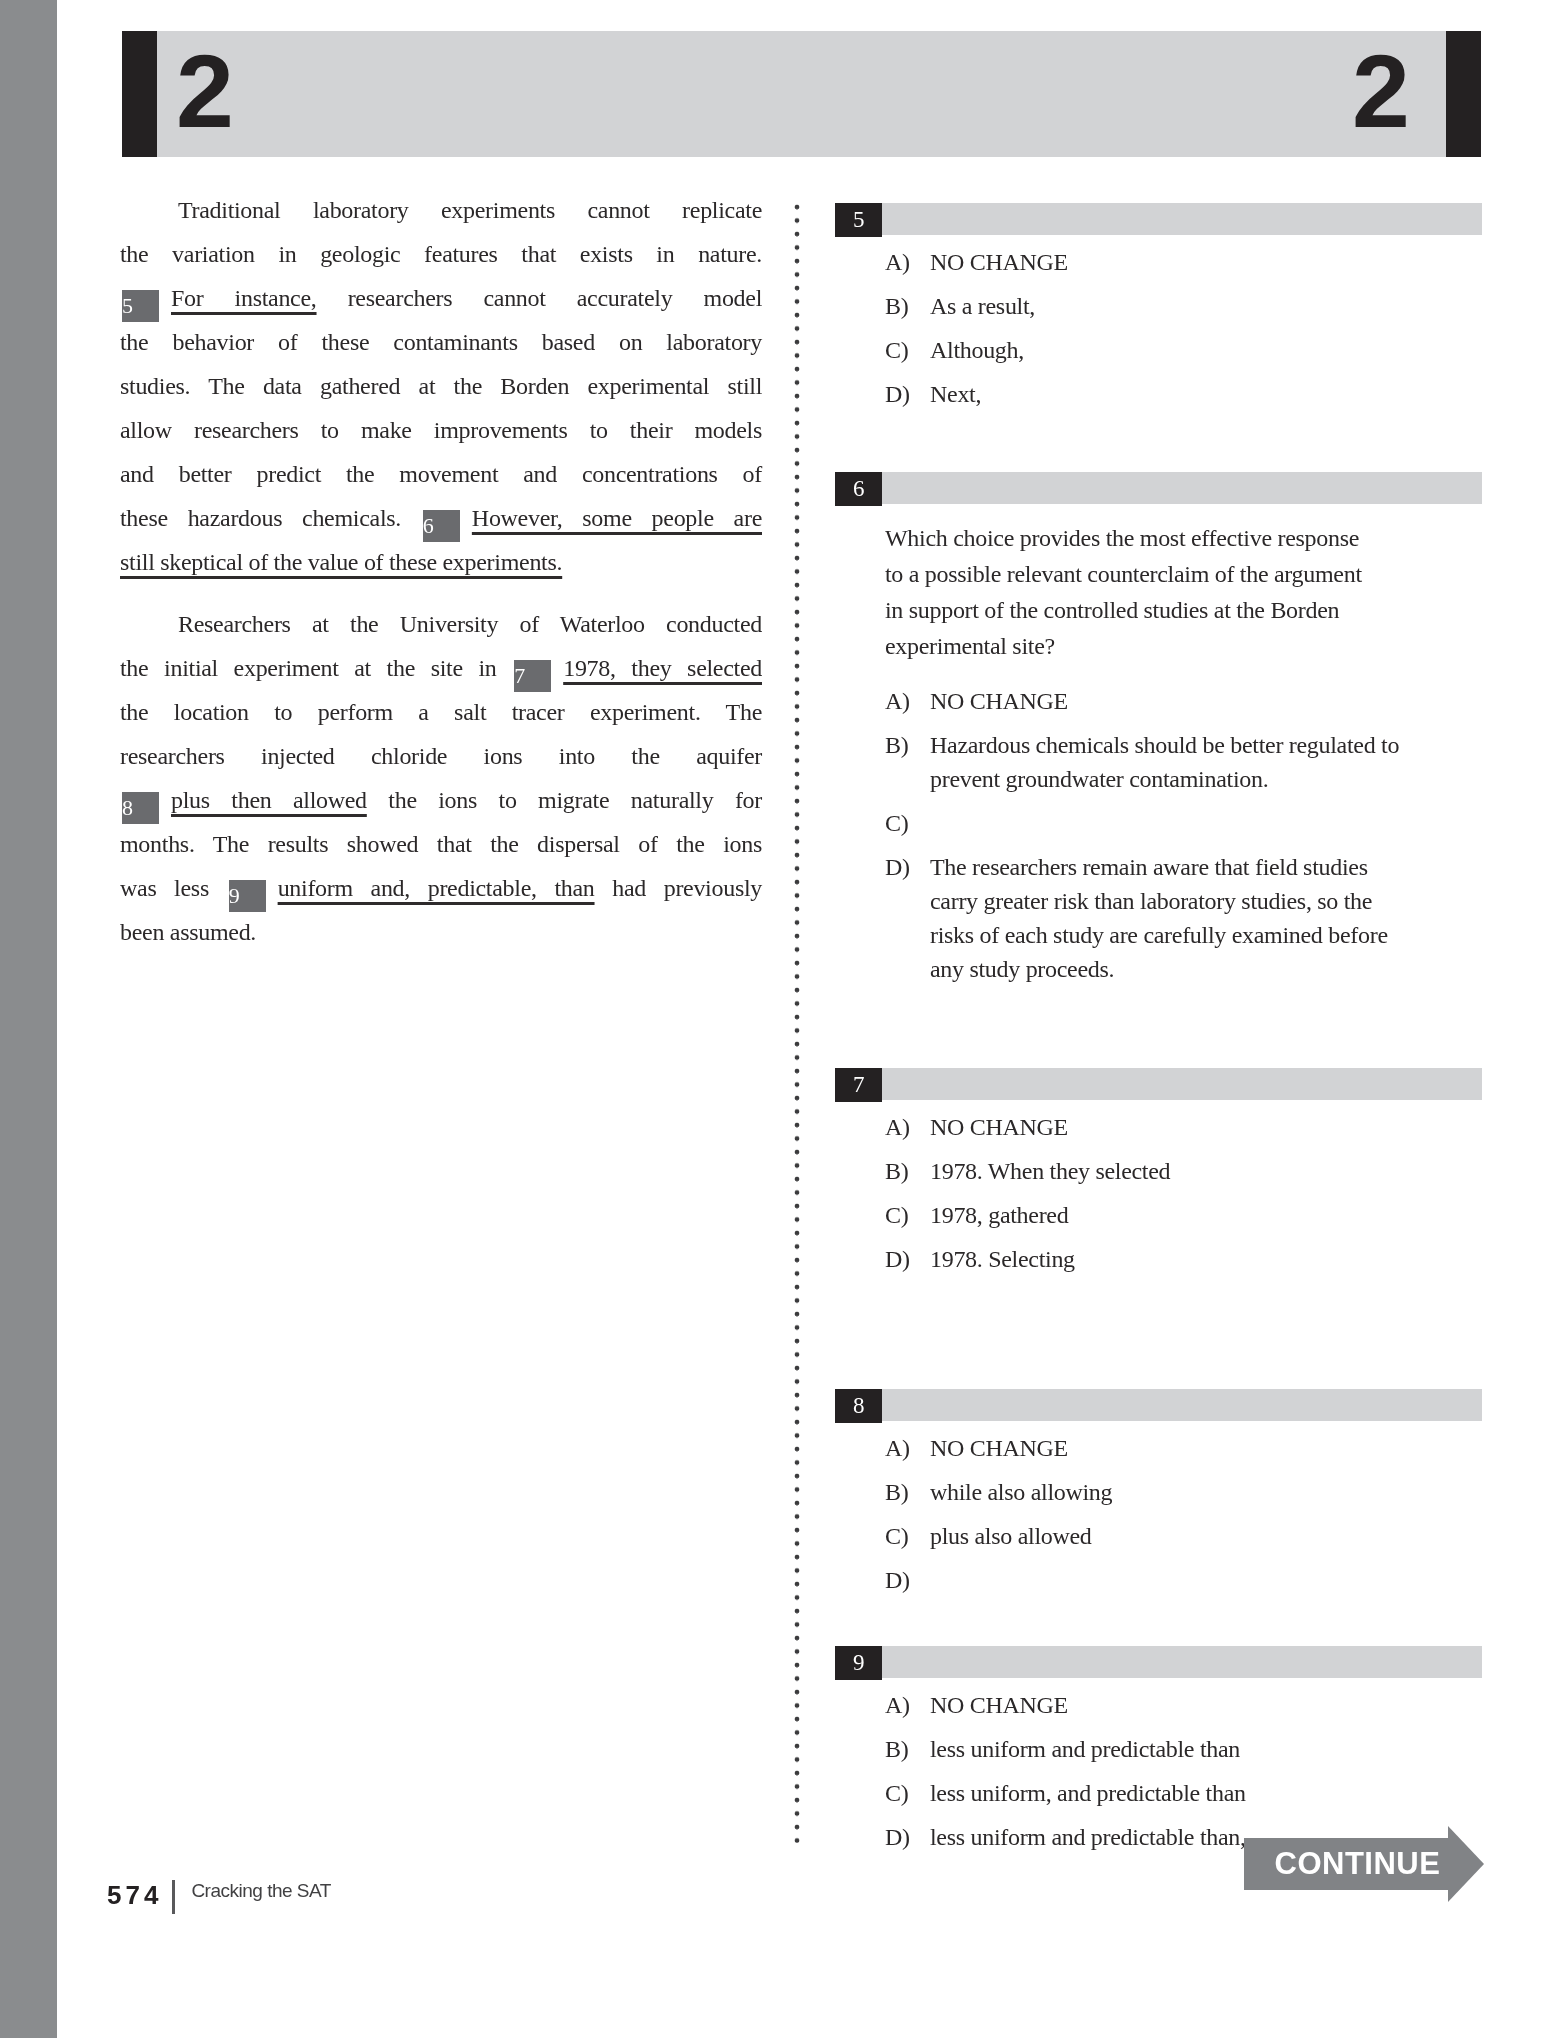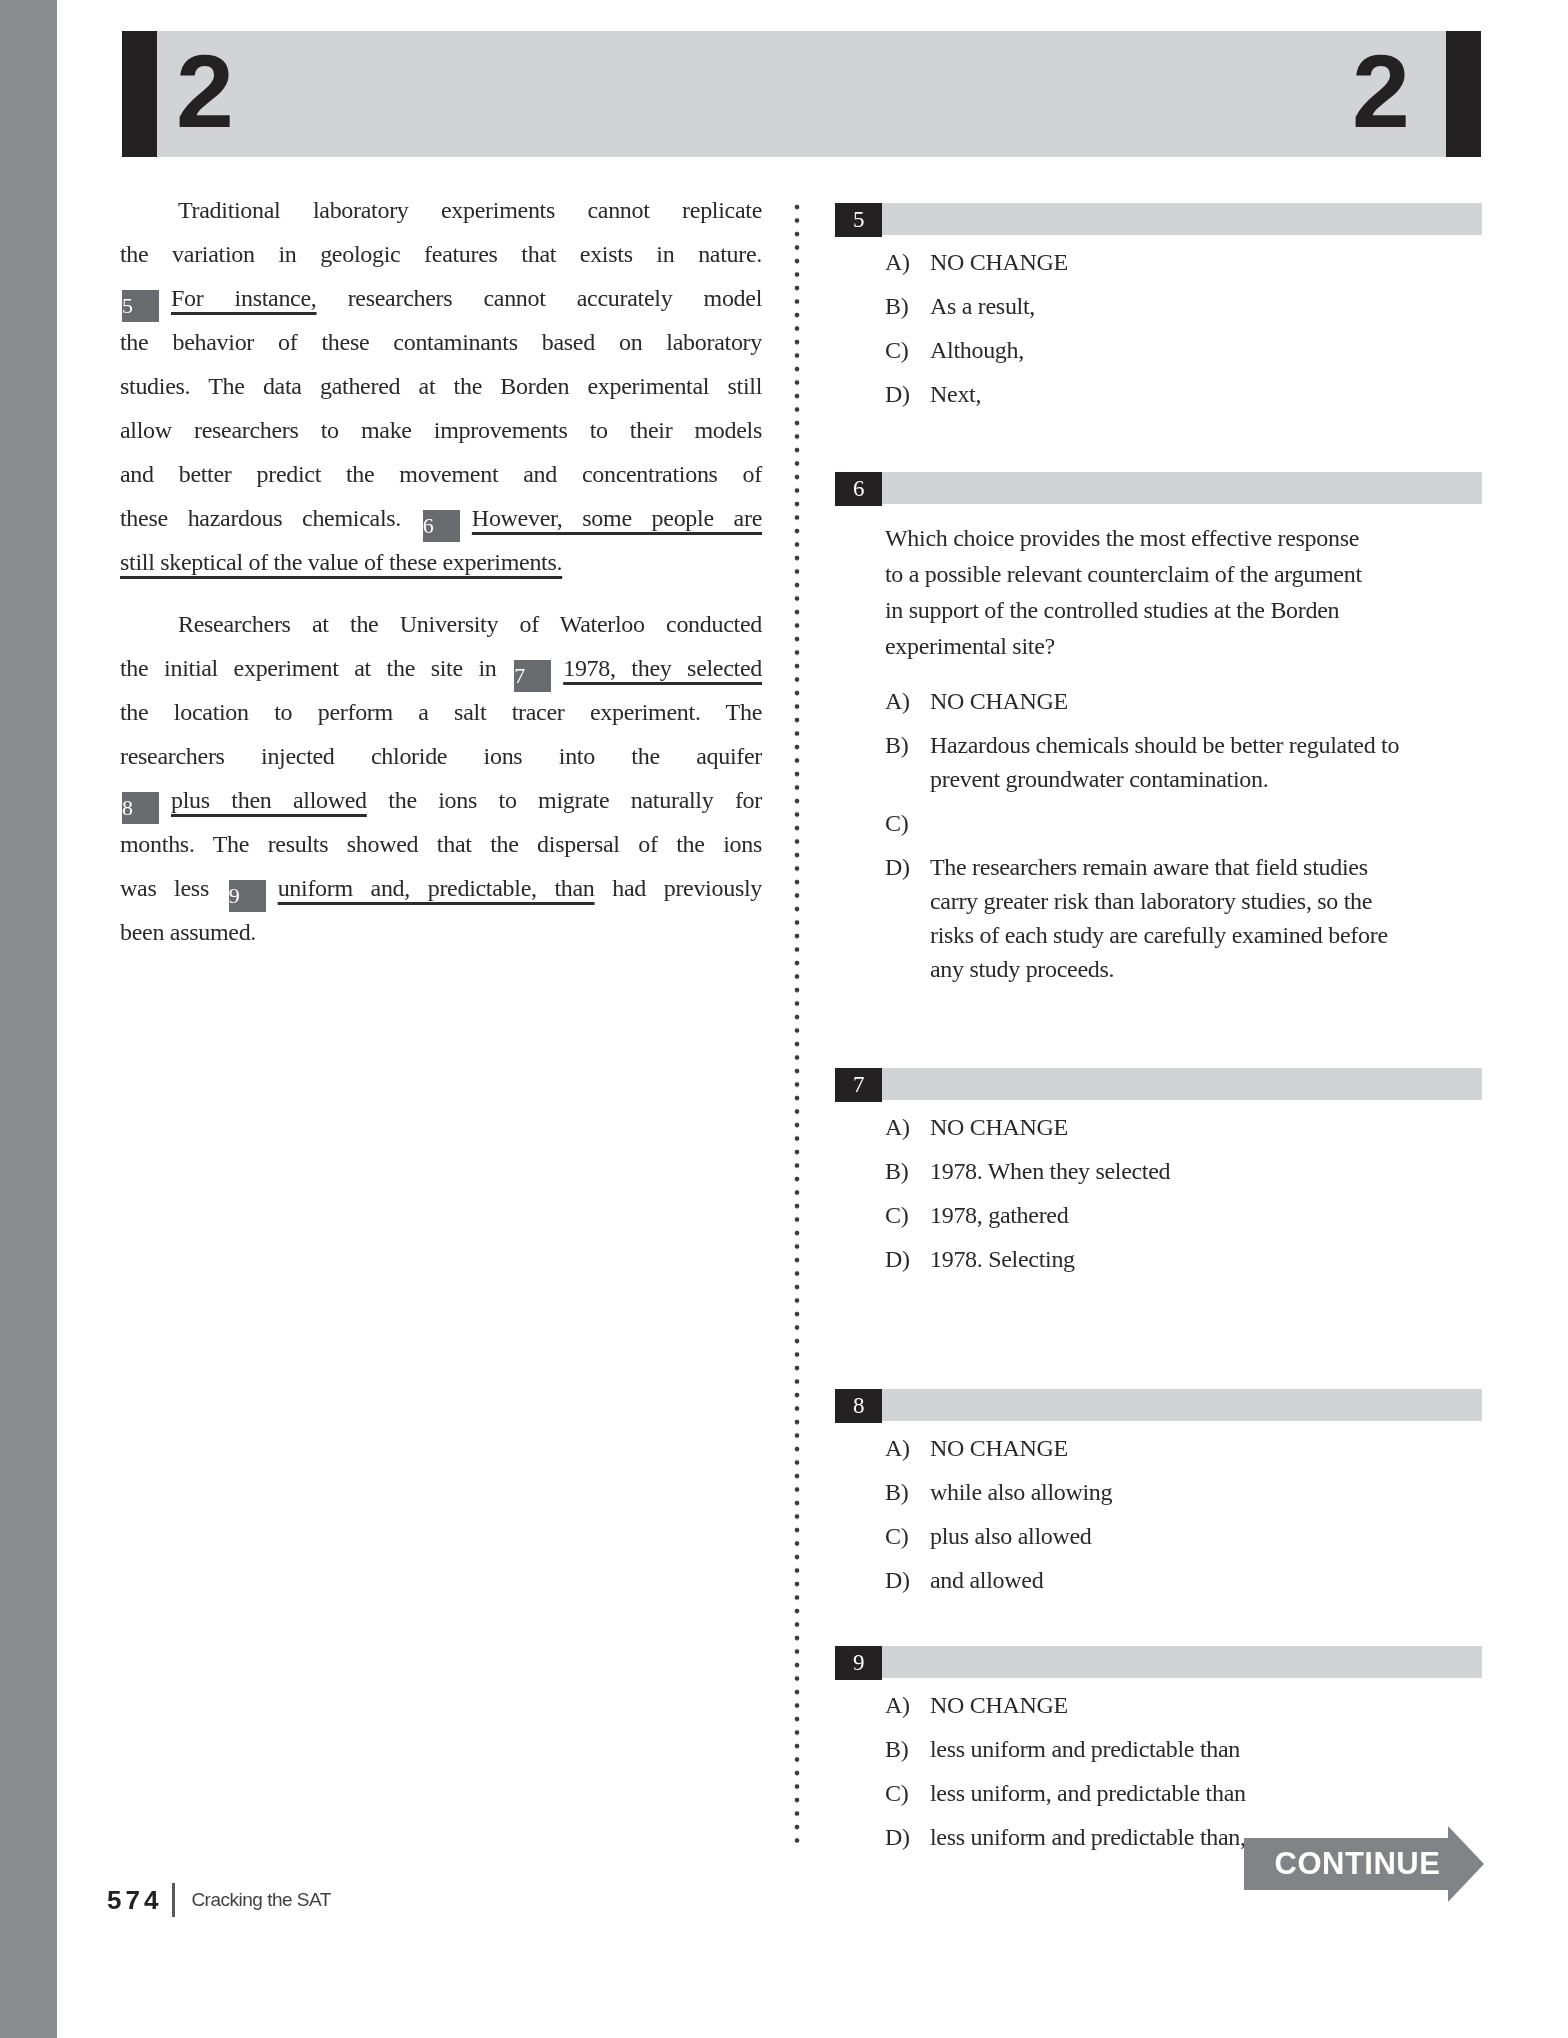--- a/index.html
+++ b/index.html
@@ -50,21 +50,21 @@
   .opt .otext{width:552px;line-height:34px;white-space:pre-line;}
   .opts{margin-top:6px;}
   
   .continue{position:absolute;left:1244px;top:1838px;width:204px;height:52px;background:var(--c-continue);}
   .continue .label{display:block;width:100%;height:52px;line-height:52px;text-align:center;color:#fff;
            font-family:"Liberation Sans", sans-serif;font-weight:700;font-size:31px;letter-spacing:0.5px;padding-left:23px;}
   .continue .head{position:absolute;left:204px;top:-12px;width:0;height:0;
            border-top:38px solid rgba(0,0,0,0);border-bottom:38px solid rgba(0,0,0,0);
            border-left:36px solid var(--c-continue);}
   
-  .footer{position:absolute;left:107px;top:1880px;height:40px;display:flex;align-items:center;
+  .footer{position:absolute;left:107px;top:1880px;height:40px;display:flex;
           font-family:"Liberation Sans", sans-serif;}
   .pgnum{font-weight:700;font-size:26px;letter-spacing:4px;color:var(--c-black);}
   .footer .vrule{display:inline-block;width:3px;height:34px;background:#59595b;margin:0 16px 0 10px;}
   .booktitle{font-size:19px;color:var(--c-titlegray);letter-spacing:-0.5px;}
 </style>
 </head>
 <body>
 
 <div class="page">
   <div class="edge-strip"></div>
@@ -193,21 +193,20 @@
       <div class="opt">
         <span class="letter">B)</span>
         <div class="otext">while also allowing</div>
       </div>
       <div class="opt">
         <span class="letter">C)</span>
         <div class="otext">plus also allowed</div>
       </div>
       <div class="opt">
         <span class="letter">D)</span>
-        <div class="otext">and allowed</div>
       </div>
     </div>
   </section>
 
   <section class="q" style="top:1646px">
     <div class="qbar">
       <div class="qnumbox">9</div>
     </div>
     <div class="opts">
       <div class="opt">

